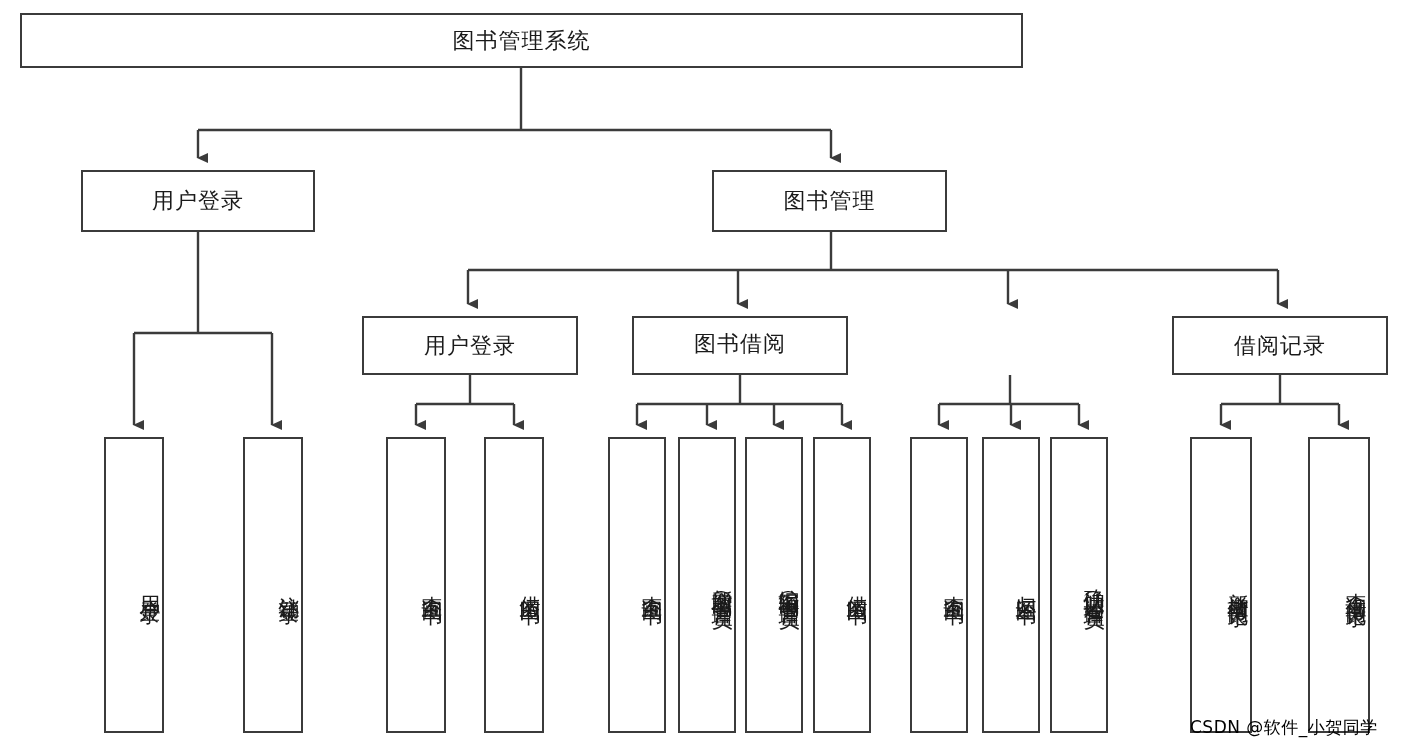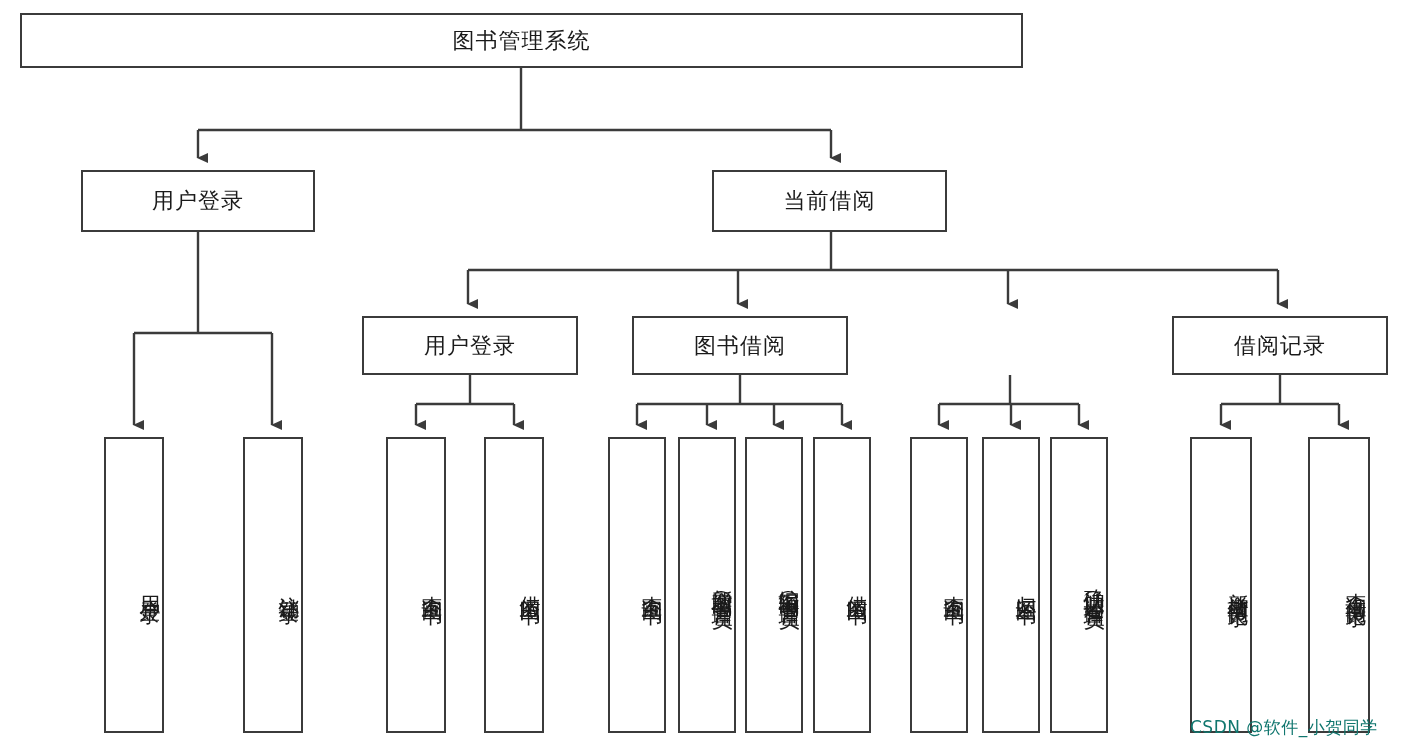--- a/index.html
+++ b/index.html
@@ -57,21 +57,21 @@
   }
   .node.v .vtext {
     writing-mode: vertical-rl;
     text-orientation: upright;
     display: block;
     white-space: nowrap;
   }
   .watermark {
     position: absolute;
     font-size: 17px;
-    color: #0f766e;
+    color: #000000;
     letter-spacing: 0.5px;
     white-space: nowrap;
     user-select: none;
     text-align: right;
   }
 </style>
 </head>
 <body>
 
 <div id="canvas">
@@ -129,27 +129,27 @@
   </svg>
 
   <div class="node root" style="left: 20px; top: 13px; width: 1003px; height: 55px;">
     <span>图书管理系统</span>
   </div>
 
   <div class="node h" style="left: 81px; top: 170px; width: 234px; height: 62px;">
     <span>用户登录</span>
   </div>
   <div class="node h" style="left: 712px; top: 170px; width: 235px; height: 62px;">
-    <span>当前借阅</span>
+    <span>图书管理</span>
   </div>
 
   <div class="node h" style="left: 362px; top: 316px; width: 216px; height: 59px;">
     <span>用户登录</span>
   </div>
-  <div class="node h" style="left: 632px; top: 316px; width: 216px; height: 59px;">
+  <div class="node h" style="left: 632px; top: 316px; width: 216px; height: 59px; font-family: Liberation Mono, monospace;">
     <span>图书借阅</span>
   </div>
   <div class="node h" style="left: 1172px; top: 316px; width: 216px; height: 59px;">
     <span>借阅记录</span>
   </div>
 
   <div class="node v" style="left: 104px; top: 437px; width: 60px; height: 296px;">
     <span class="vtext">用户登录</span>
   </div>
   <div class="node v" style="left: 243px; top: 437px; width: 60px; height: 296px;">

